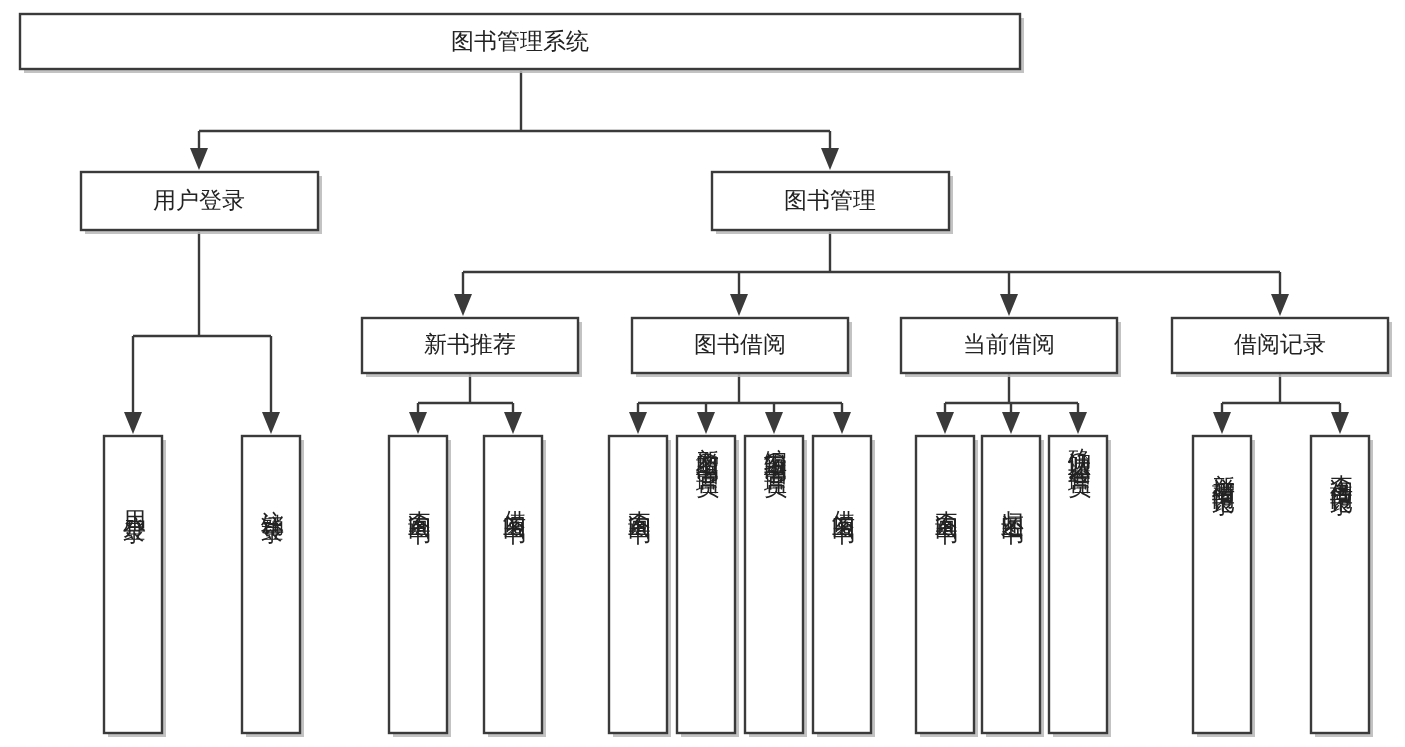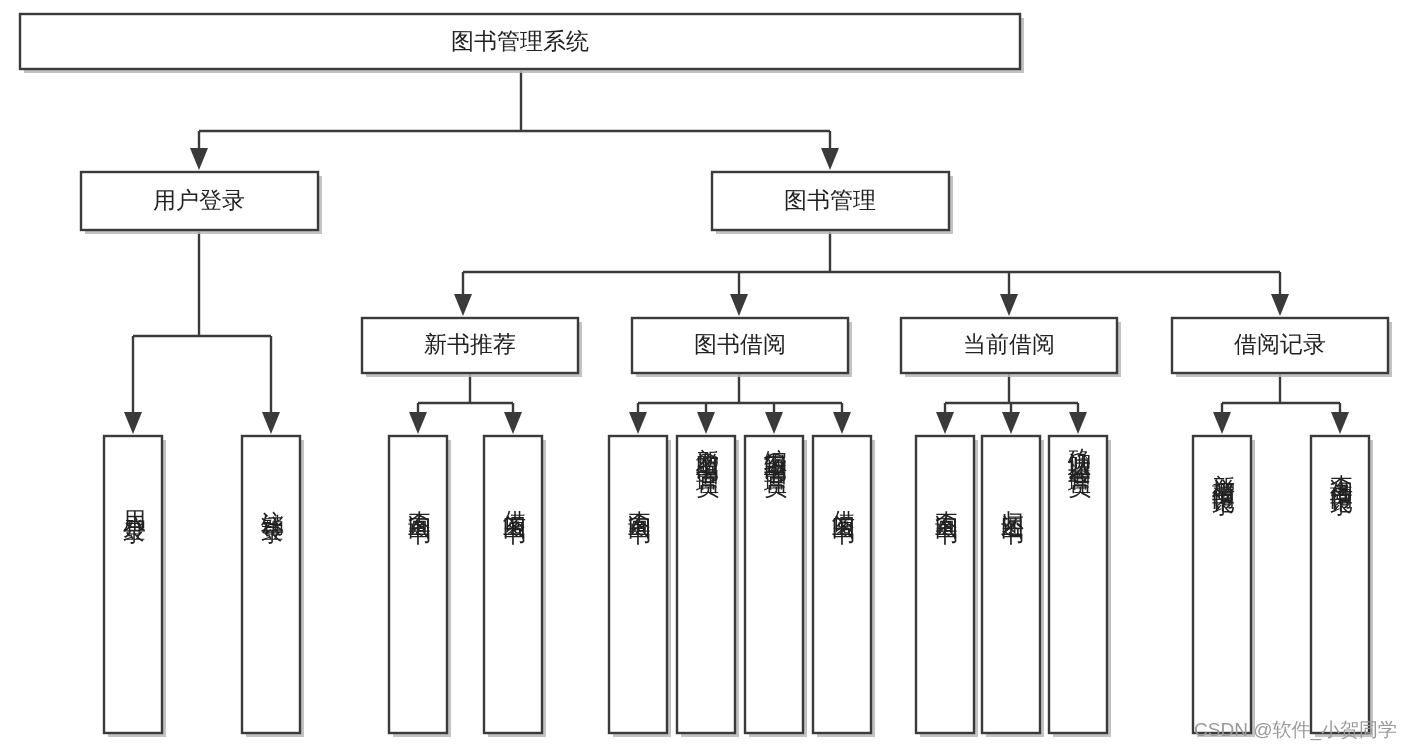--- a/index.html
+++ b/index.html
@@ -271,15 +271,14 @@
     </g>
 
     <g>
       <rect class="node-shadow" x="1315" y="440" width="58" height="297"></rect>
       <rect class="node-box" x="1311" y="436" width="58" height="297"></rect>
       <text class="node-label label-v" x="1340" y="468">查询借阅记录</text>
     </g>
 
   </svg>
 
-  <div class="watermark">CSDN @软件_小贺同学</div>
 
 </div>
 
 </body></html>

